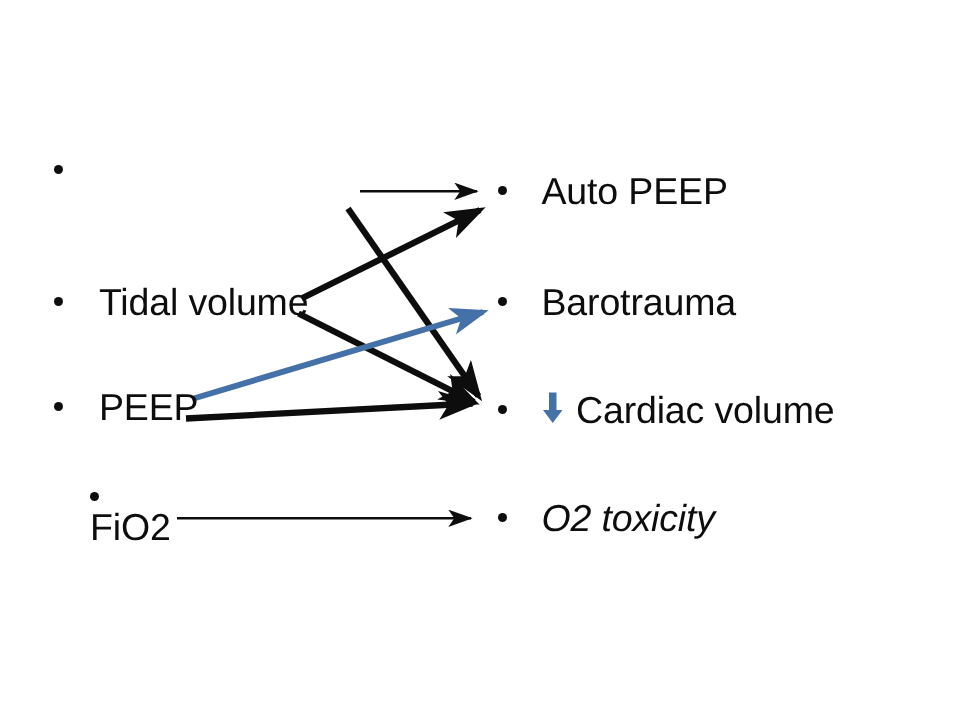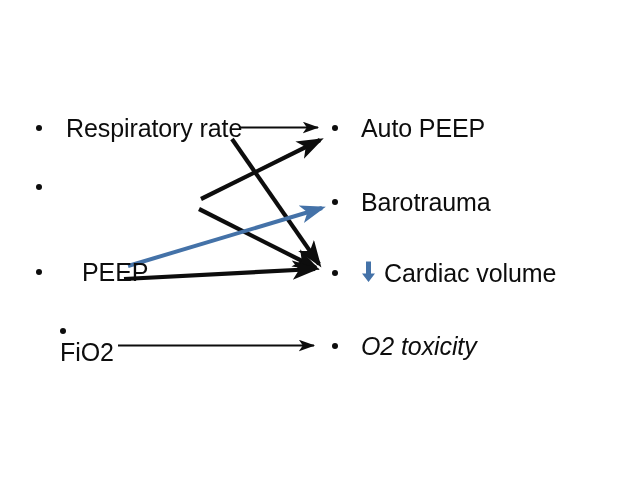--- a/index.html
+++ b/index.html
@@ -84,28 +84,28 @@
 
     <line x1="128" y1="266" x2="322" y2="208" stroke="#4472a8" stroke-width="4.0" marker-end="url(#ah-thick-blue)"></line>
 
     <line x1="124" y1="279" x2="315" y2="269" stroke="#0d0d0d" stroke-width="4.2" marker-end="url(#ah-thick-black)"></line>
 
     <line x1="118" y1="345.5" x2="314" y2="345.5" stroke="#0d0d0d" stroke-width="1.8" marker-end="url(#ah-thin-black)"></line>
   </svg>
 
   <div class="bullet-row left-col" style="left:36px; top:116px;">
     <span class="bullet-dot"></span>
-    <span class="bullet-text">Respiratory rate</span>
   </div>
 
   <div class="bullet-row left-col" style="left:36px; top:190px;">
     <span class="bullet-dot"></span>
+    <span class="bullet-text">Tidal volume</span>
   </div>
 
-  <div class="bullet-row left-col" style="left:36px; top:260px;gap:16px;">
+  <div class="bullet-row left-col" style="left:36px; top:260px;">
     <span class="bullet-dot"></span>
     <span class="bullet-text">PEEP</span>
   </div>
 
   <div class="bullet-row left-col" style="left:36px; top:334px;flex-direction:column;">
     <span class="bullet-dot"></span>
     <span class="bullet-text">FiO2</span>
   </div>
 
   <div class="bullet-row right-col" style="left:332px; top:190px;">

